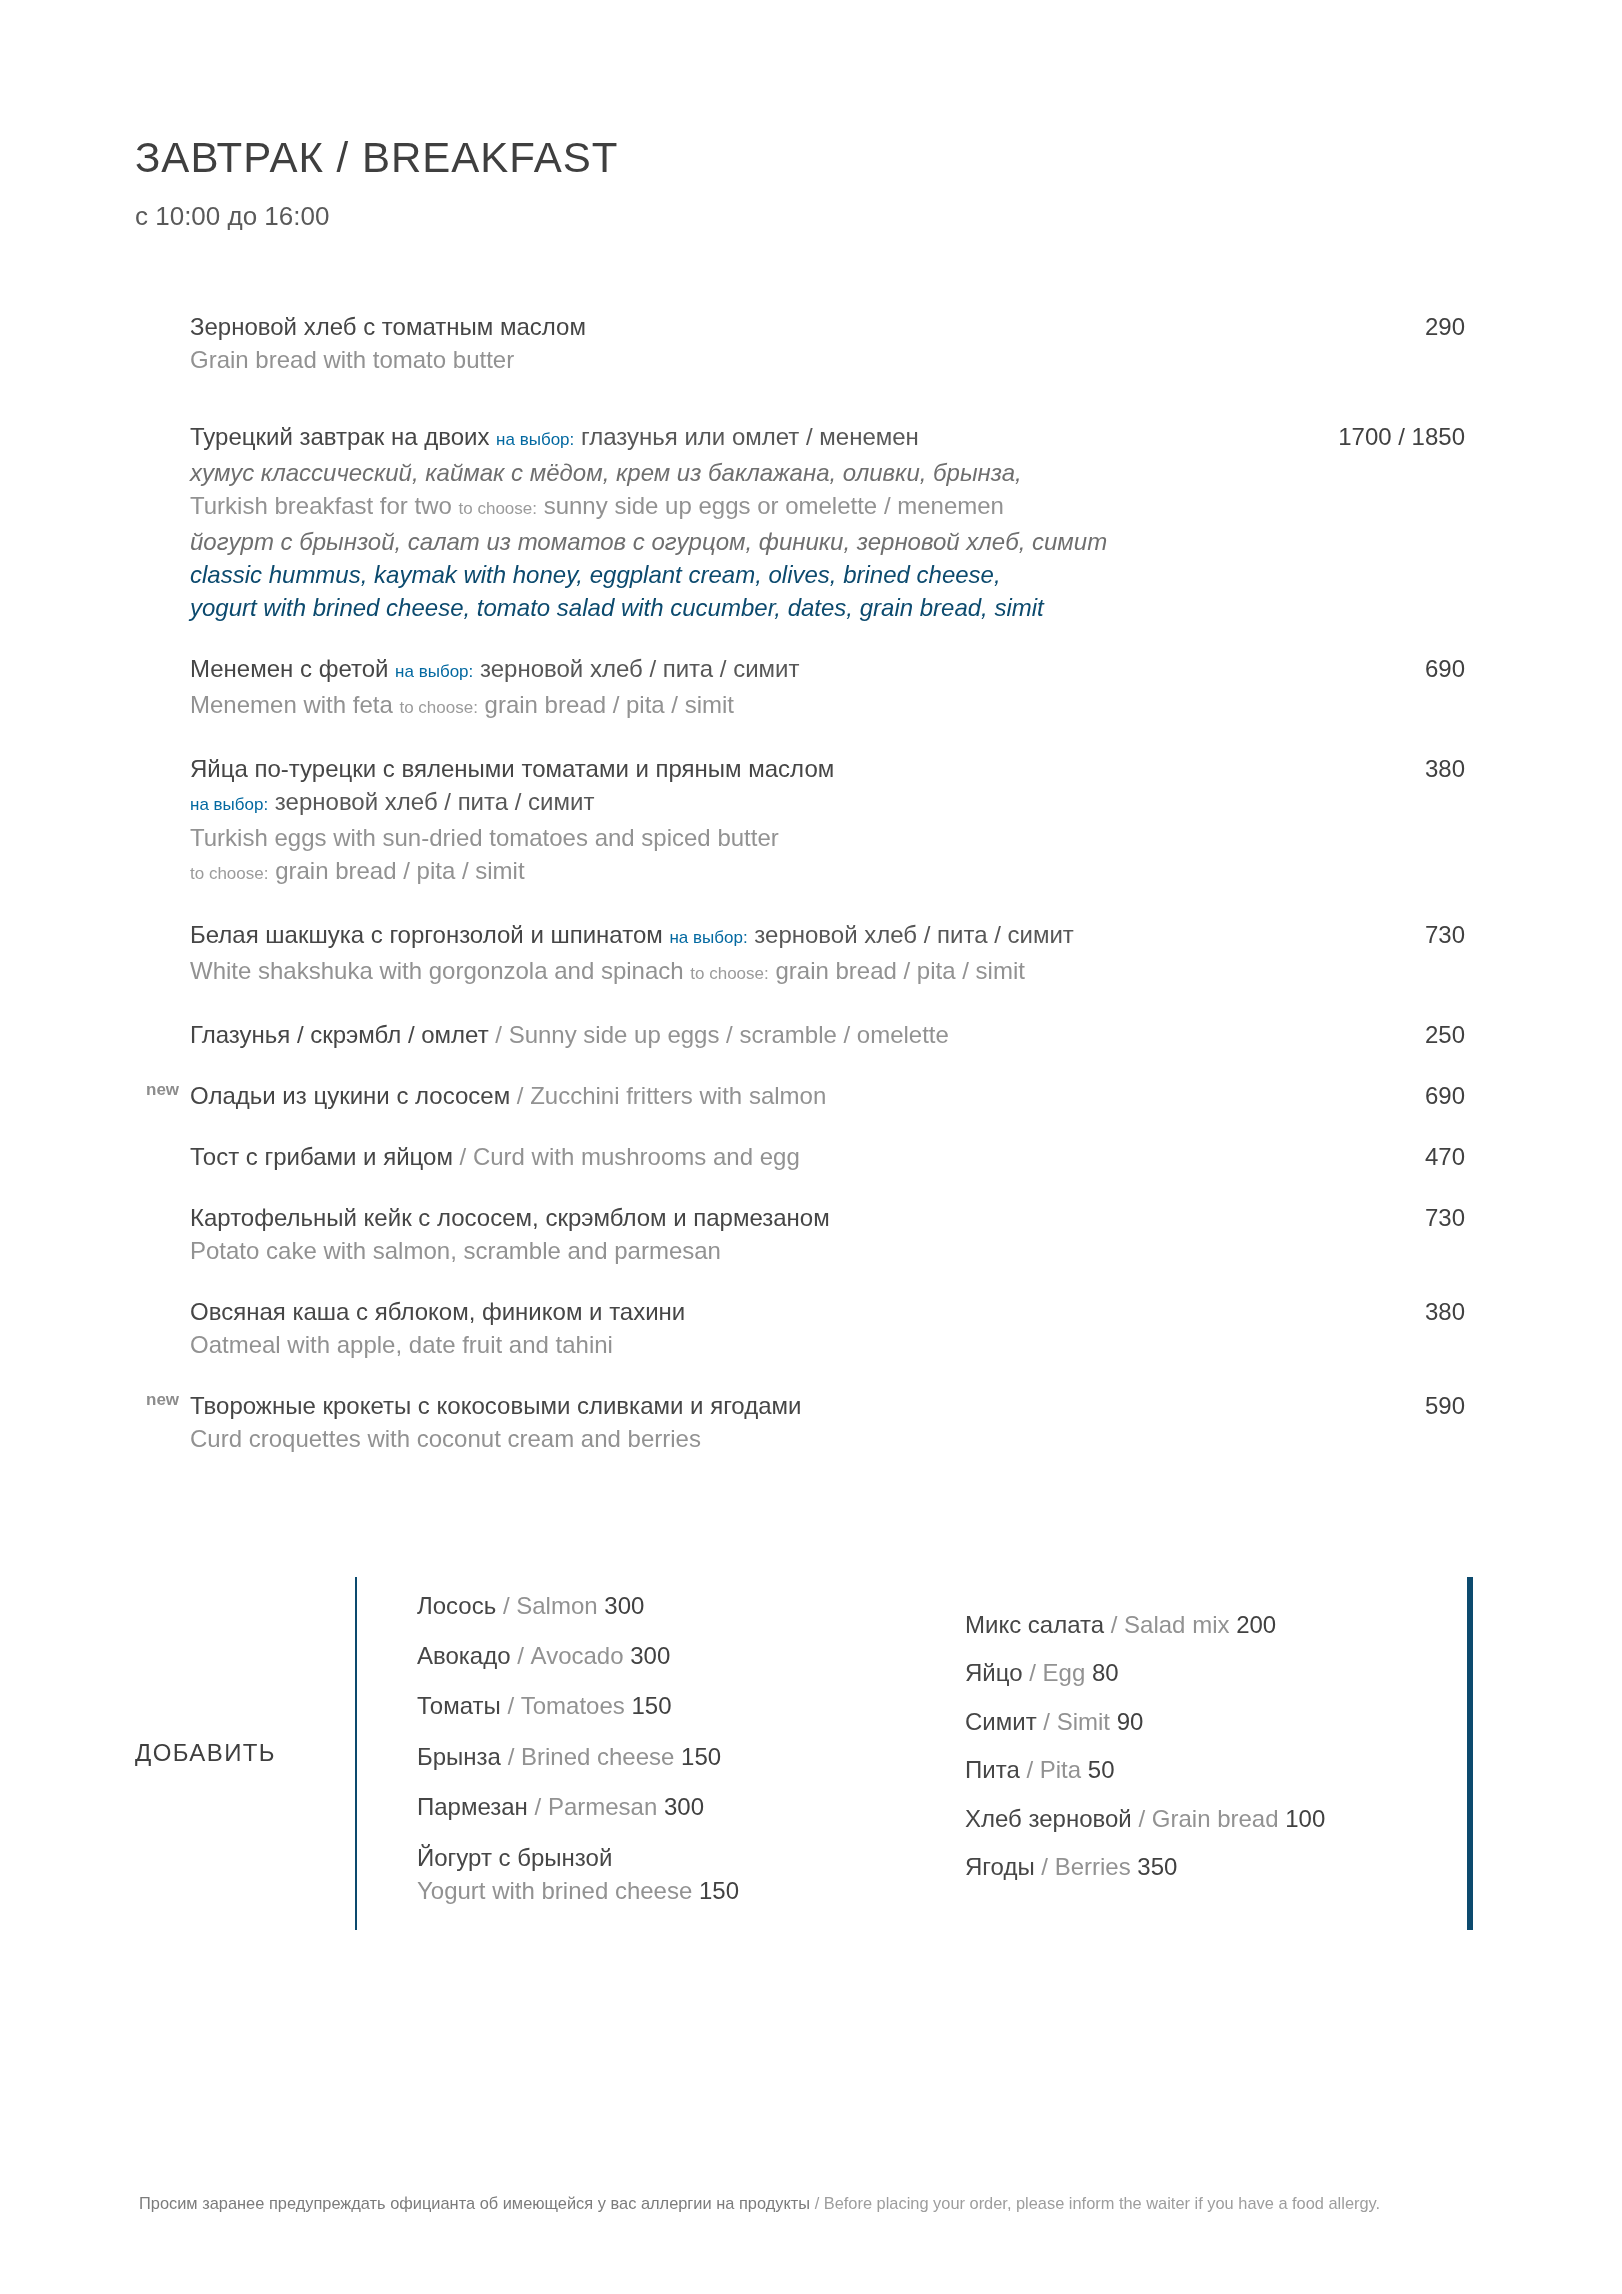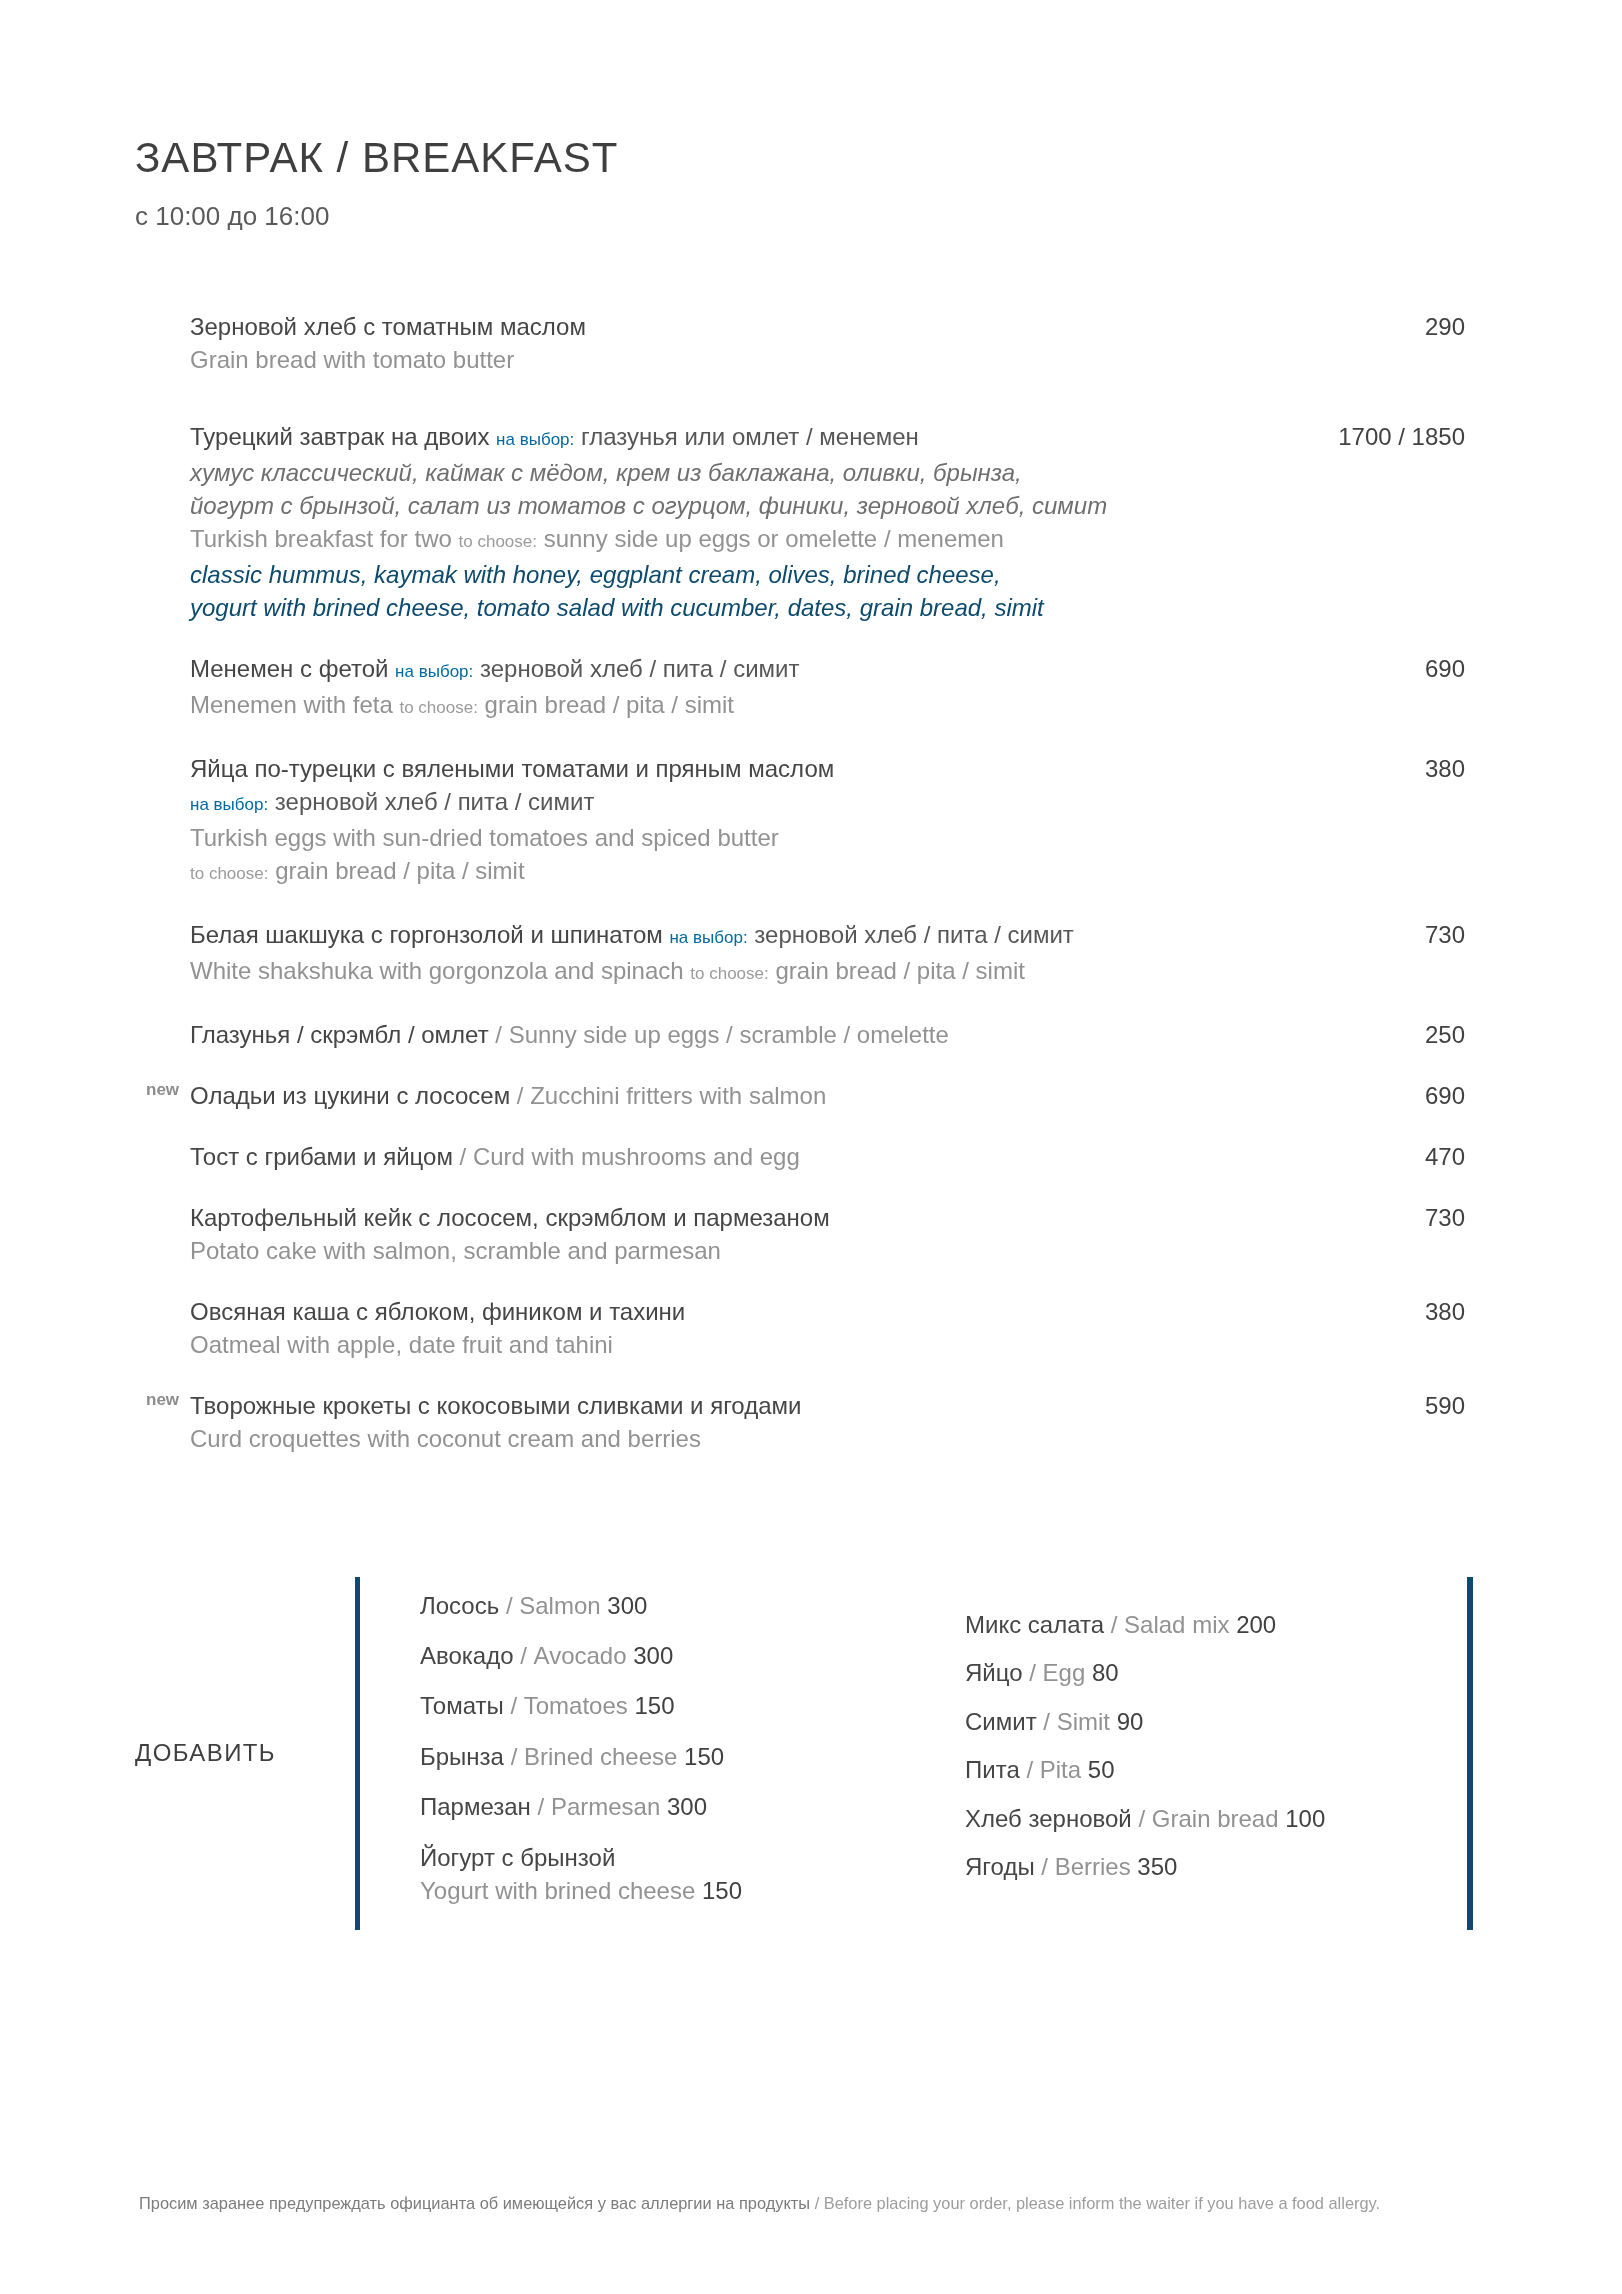--- a/index.html
+++ b/index.html
@@ -24,21 +24,21 @@
   .lbl { font-size:17px; color:#0369a1; }
   .en { color:#929292; font-weight:400; }
   .lbl-en { font-size:17px; color:#9b9b9b; }
   .desc-ru { font-style:italic; color:#6f6f6f; }
   .desc-en { font-style:italic; color:#0c4a6e; }
   .price { font-size:24px; line-height:33px; color:#414141; white-space:nowrap; padding-left:23px; }
   .badge { position:absolute; left:-44px; top:1px; font-size:17px; color:#8d8d8d; font-weight:700; }
 
   .addons { display:flex; margin:122px 149px 0 135px; }
   .addons-label { width:220px; display:flex; align-items:center; font-size:24px; letter-spacing:1.4px; color:#3f3f3f; font-weight:500; }
-  .col-left { width:552px; border-left:5px solid #0c4a6e; padding:11.6px 0 5.8px 60px; }
+  .col-left { width:552px; border-left:2px solid #0c4a6e; padding:11.6px 0 5.8px 60px; }
   .col-right { flex:1; border-right:6px solid #0c4a6e; padding:31px 19.3px 0 58px; }
   .addon-row { font-size:24px; line-height:33px; margin-bottom:17.4px; }
   .col-right .addon-row { margin-bottom:15.4px; }
   .addon-ru { color:#464646; font-weight:500; }
   .addon-en { color:#929292; }
   .addon-price { color:#414141; font-weight:500; }
 
   .footer { margin:262px 135px 0 139px; font-size:16.4px; line-height:23px; }
   .footer-ru { color:#7c7c7c; }
   .footer-en { color:#9d9d9d; }
@@ -62,26 +62,26 @@
   </div>
 
   <div class="item">
     <div class="item-text">
       <div class="line">
         <span class="ru">Турецкий завтрак на двоих</span>
         <span class="lbl">на выбор:</span>
         <span class="choice">глазунья или омлет / менемен</span>
       </div>
       <div class="line"><span class="desc-ru">хумус классический, каймак с мёдом, крем из баклажана, оливки, брынза,</span></div>
+      <div class="line">
+        <span class="en">Turkish breakfast for two</span>
+        <span class="lbl-en">to choose:</span>
+        <span class="en">sunny side up eggs or omelette / menemen</span>
+      </div>
       <div class="line"><span class="desc-ru">йогурт с брынзой, салат из томатов с огурцом, финики, зерновой хлеб, симит</span></div>
-      <div class="line">
-        <span class="en">Turkish breakfast for two</span>
-        <span class="lbl-en">to choose:</span>
-        <span class="en">sunny side up eggs or omelette / menemen</span>
-      </div>
       <div class="line"><span class="desc-en">classic hummus, kaymak with honey, eggplant cream, olives, brined cheese,</span></div>
       <div class="line"><span class="desc-en">yogurt with brined cheese, tomato salad with cucumber, dates, grain bread, simit</span></div>
     </div>
     <div class="price">1700 / 1850</div>
   </div>
 
   <div class="item">
     <div class="item-text">
       <div class="line">
         <span class="ru">Менемен с фетой</span>

